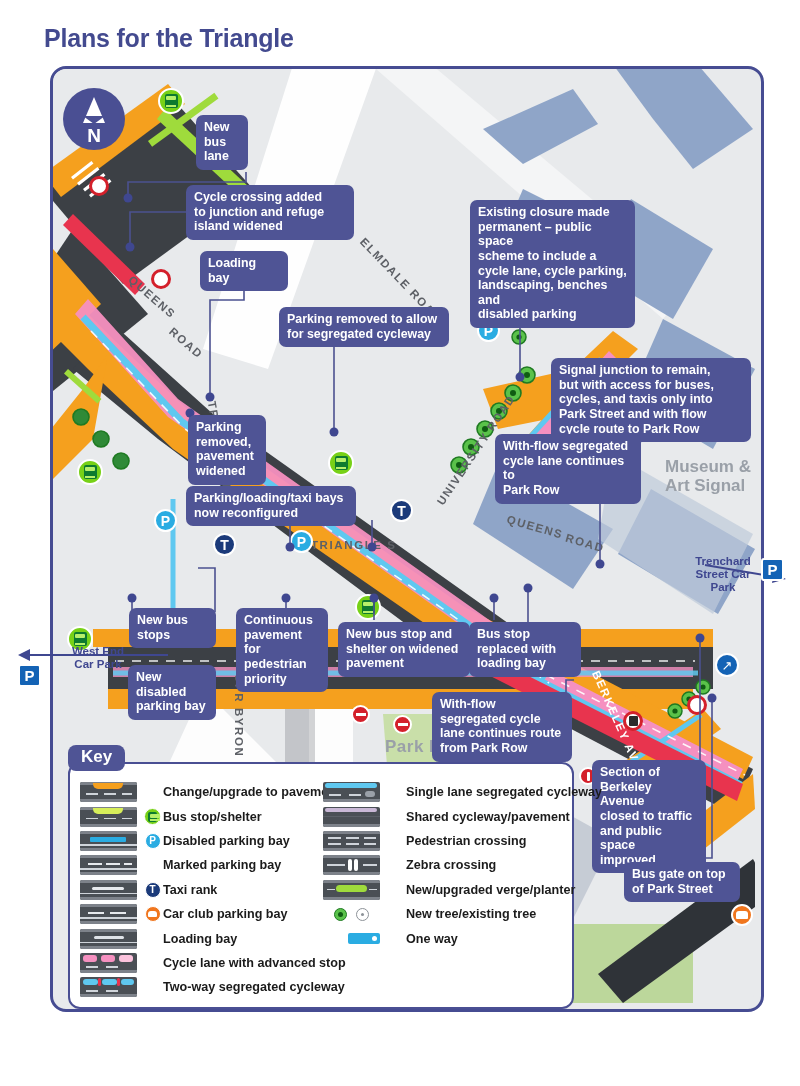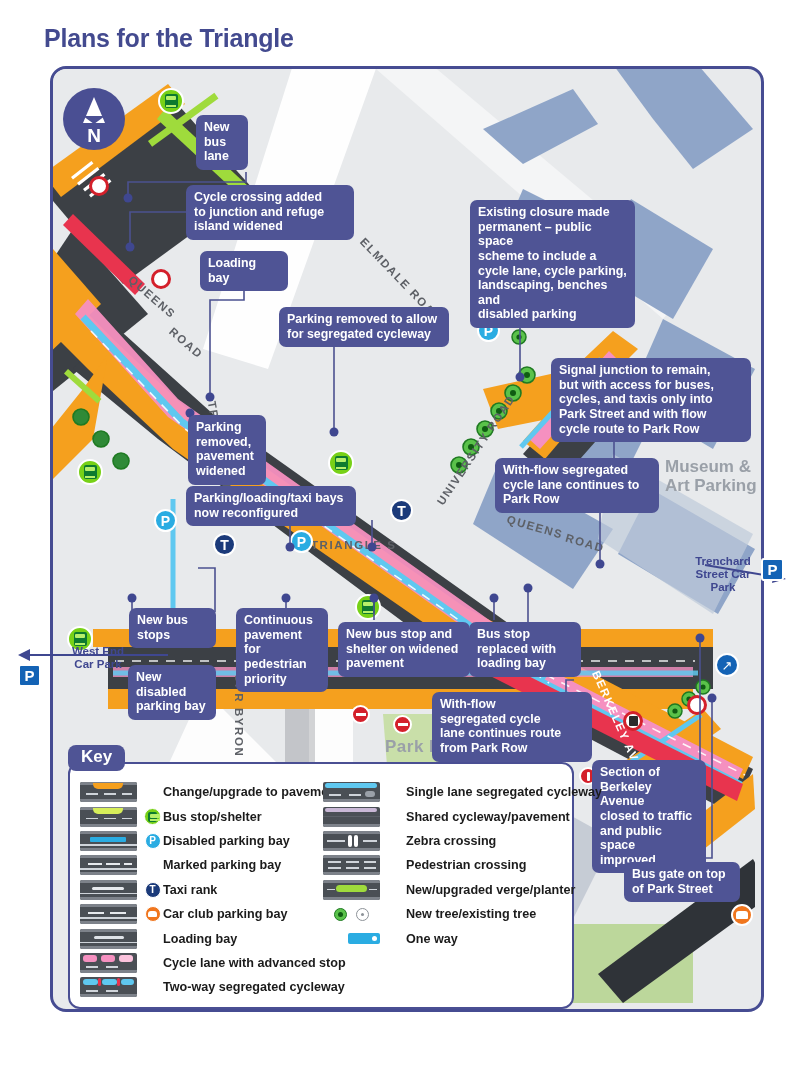--- a/index.html
+++ b/index.html
@@ -331,21 +331,21 @@
     <div class="roadlabel" style="left:258px;top:470px">TRIANGLE S</div>
     <div class="roadlabel" style="left:453px;top:452px;transform:rotate(16deg)">QUEENS</div>
     <div class="roadlabel" style="left:512px;top:468px;transform:rotate(16deg)">ROAD</div>
     <div class="roadlabel" style="left:192px;top:605px;transform:rotate(90deg);transform-origin:left top">UPR BYRON PL</div>
     <div class="roadlabel" style="left:548px;top:600px;transform:rotate(66deg);transform-origin:left top;color:#ffffff">BERKELEY AVE</div>
 
     <div class="roadlabel" style="left:332px;top:668px;font-size:17px;letter-spacing:0.5px;color:#9aa0a8">Park Row</div>
 
     <div class="placelabel" style="left:612px;top:388px">
       <span>Museum &amp;</span><br>
-      <span>Art Parking</span>
+      <span>Art Signal</span>
     </div>
 
     <div class="carparklabel" style="left:0px;top:576px;width:90px;white-space:pre-line">West End
 Car Park</div>
     <div class="carparklabel" style="left:630px;top:486px;width:80px;white-space:pre-line">Trenchard
 Street Car
 Park</div>
   </div>
 </div>
 
@@ -416,21 +416,21 @@
 permanent – public space
 scheme to include a
 cycle lane, cycle parking,
 landscaping, benches and
 disabled parking</div>
 <div class="callout" style="left:551px;top:358px;width:200px;white-space:pre-line">Signal junction to remain,
 but with access for buses,
 cycles, and taxis only into
 Park Street and with flow
 cycle route to Park Row</div>
-<div class="callout" style="left:495px;top:458px;width:164px;white-space:pre-line">With-flow segregated
+<div class="callout" style="left:495px;top:434px;width:146px;white-space:pre-line">With-flow segregated
 cycle lane continues to
 Park Row</div>
 <div class="callout" style="left:188px;top:415px;width:78px;white-space:pre-line">Parking
 removed,
 pavement
 widened</div>
 <div class="callout" style="left:186px;top:486px;width:170px;white-space:pre-line">Parking/loading/taxi bays
 now reconfigured</div>
 <div class="callout" style="left:129px;top:608px;width:87px;white-space:pre-line">New bus
 stops</div>
@@ -440,21 +440,21 @@
 <div class="callout" style="left:236px;top:608px;width:92px;white-space:pre-line">Continuous
 pavement for
 pedestrian
 priority</div>
 <div class="callout" style="left:338px;top:622px;width:132px;white-space:pre-line">New bus stop and
 shelter on widened
 pavement</div>
 <div class="callout" style="left:469px;top:622px;width:112px;white-space:pre-line">Bus stop
 replaced with
 loading bay</div>
-<div class="callout" style="left:432px;top:692px;width:160px;white-space:pre-line">With-flow
+<div class="callout" style="left:432px;top:692px;width:140px;white-space:pre-line">With-flow
 segregated cycle
 lane continues route
 from Park Row</div>
 <div class="callout" style="left:592px;top:760px;width:114px;white-space:pre-line">Section of
 Berkeley Avenue
 closed to traffic
 and public space
 improved</div>
 <div class="callout" style="left:624px;top:862px;width:116px;white-space:pre-line">Bus gate on top
 of Park Street</div>
@@ -611,44 +611,44 @@
       </span>
       <span class="key-mk"></span>
       <span class="key-lbl">Shared cycleway/pavement</span>
     </div>
 
 
     <div class="key-row">
       <span class="key-sw">
         <i class="sw-top"></i>
           <i class="sw-bot"></i>
-        <i class="sw-dash" style="left:4px;top:9px;width:18px"></i>
-        <i class="sw-blob" style="left:25px;top:4px;width:4px;height:12px;background:#ffffff"></i>
-        <i class="sw-blob" style="left:31px;top:4px;width:4px;height:12px;background:#ffffff"></i>
-        <i class="sw-dash" style="left:40px;top:9px;width:14px"></i>
-      </span>
-      <span class="key-mk"></span>
-      <span class="key-lbl">Zebra crossing</span>
-    </div>
-
-    <div class="key-row">
-      <span class="key-sw">
-        <i class="sw-top"></i>
-          <i class="sw-bot"></i>
         <i class="sw-dash" style="left:5px;top:6px;width:13px"></i>
           <i class="sw-dash" style="left:23px;top:6px;width:13px"></i>
           <i class="sw-dash" style="left:41px;top:6px;width:12px"></i>
         <i class="sw-dash" style="left:5px;top:12px;width:13px"></i>
           <i class="sw-dash" style="left:23px;top:12px;width:13px"></i>
           <i class="sw-dash" style="left:41px;top:12px;width:12px"></i>
       </span>
       <span class="key-mk"></span>
       <span class="key-lbl">Pedestrian crossing</span>
     </div>
 
+    <div class="key-row">
+      <span class="key-sw">
+        <i class="sw-top"></i>
+          <i class="sw-bot"></i>
+        <i class="sw-dash" style="left:4px;top:9px;width:18px"></i>
+        <i class="sw-blob" style="left:25px;top:4px;width:4px;height:12px;background:#ffffff"></i>
+        <i class="sw-blob" style="left:31px;top:4px;width:4px;height:12px;background:#ffffff"></i>
+        <i class="sw-dash" style="left:40px;top:9px;width:14px"></i>
+      </span>
+      <span class="key-mk"></span>
+      <span class="key-lbl">Zebra crossing</span>
+    </div>
+
 
     <div class="key-row">
       <span class="key-sw">
         <i class="sw-top"></i>
           <i class="sw-bot"></i>
         <i class="sw-blob" style="left:13px;top:5px;width:31px;height:7px;background:#9fdb3c;border-radius:5px"></i>
         <i class="sw-dash" style="left:4px;top:9px;width:8px"></i>
           <i class="sw-dash" style="left:46px;top:9px;width:8px"></i>
       </span>
       <span class="key-mk"></span>

